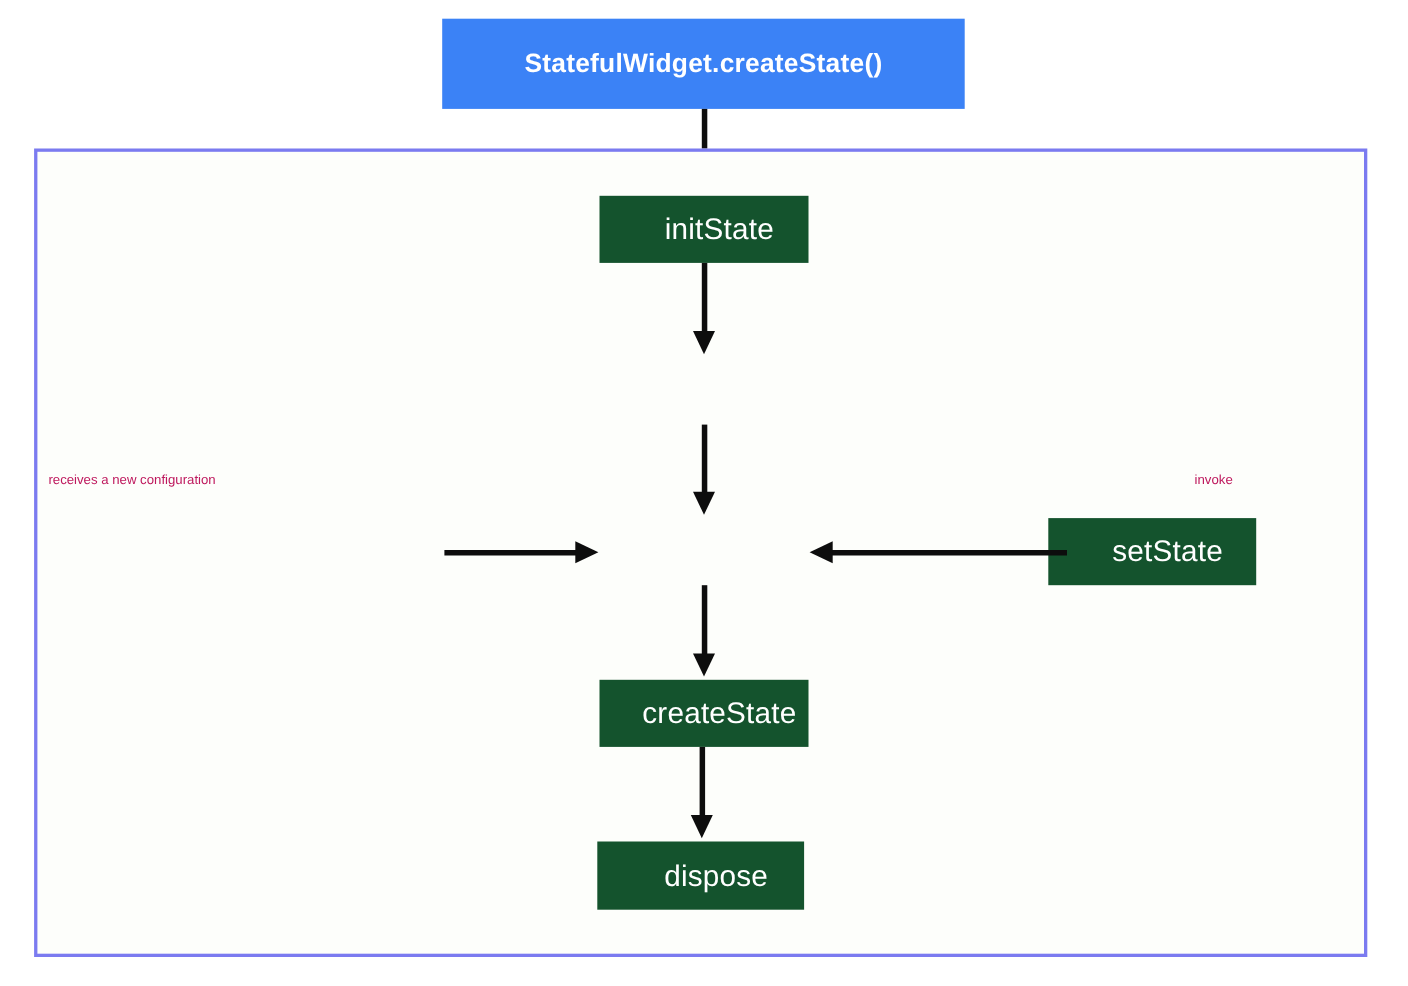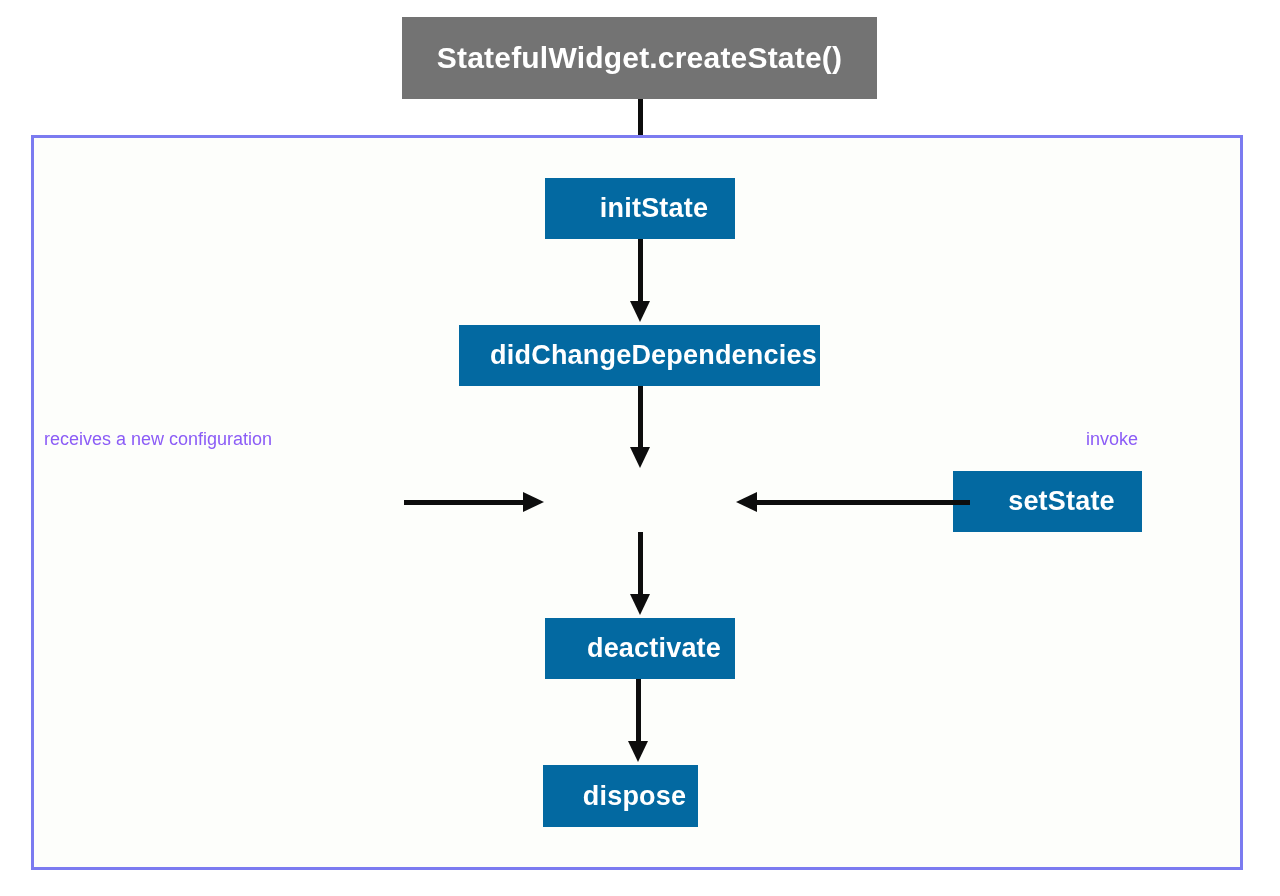--- a/index.html
+++ b/index.html
@@ -38,46 +38,46 @@
     box-sizing: border-box;
     display: flex;
     align-items: center;
     justify-content: center;
     color: #ffffff;
     letter-spacing: 0.2px;
     white-space: nowrap;
     user-select: none;
   }
   .node-entry {
-    background: #737373;
+    background: #3b82f6;
     font-weight: bold;
-    font-size: 30px;
+    font-size: 24px;
   }
   .node-state {
-    background: #0369a1;
+    background: #14532d;
     font-size: 27px;
-    font-weight: 700;
+    font-weight: 400;
     padding-left: 28px;
   }
 
   
   .n-createstate { left: 402px; top: 17px;  width: 475px; height: 82px; }
   .n-initstate   { left: 545px; top: 178px; width: 190px; height: 61px; }
   .n-didchange   { left: 459px; top: 325px; width: 361px; height: 61px; }
   .n-didupdate   { left: 139px; top: 471px; width: 264px; height: 61px; }
   .n-build       { left: 545px; top: 471px; width: 190px; height: 61px; }
   .n-setstate    { left: 953px; top: 471px; width: 189px; height: 61px; text-align: right; }
   .n-deactivate  { left: 545px; top: 618px; width: 190px; height: 61px; }
-  .n-dispose     { left: 543px; top: 765px; width: 155px; height: 62px; }
+  .n-dispose     { left: 543px; top: 765px; width: 188px; height: 62px; }
 
   
   .annotation {
     position: absolute;
-    font-size: 18px;
-    color: #8b5cf6;
+    font-size: 12px;
+    color: #be185d;
     white-space: nowrap;
     user-select: none;
   }
   .a-config { left: 44px;  top: 429px; }
   .a-invoke { left: 1051px; top: 429px; margin-left: 35px; }
 
   
   .edge { position: absolute; }
 
   
@@ -163,27 +163,26 @@
 
   <div class="edge edge-v e-create-init">
     <div class="shaft"></div>
     <div class="head"></div>
   </div>
 
   <div class="lifecycle-region"></div>
 
   <div class="node node-state n-initstate">initState</div>
 
-  <div class="node node-state n-didchange">didChangeDependencies</div>
 
 
 
   <div class="node node-state n-setstate">setState</div>
 
-  <div class="node node-state n-deactivate">deactivate</div>
+  <div class="node node-state n-deactivate">createState</div>
 
   <div class="node node-state n-dispose">dispose</div>
 
   <div class="annotation a-config">receives a new configuration</div>
 
   <div class="annotation a-invoke">invoke</div>
 
   <div class="edge edge-v e-init-didchange">
     <div class="shaft"></div>
     <div class="head"></div>

